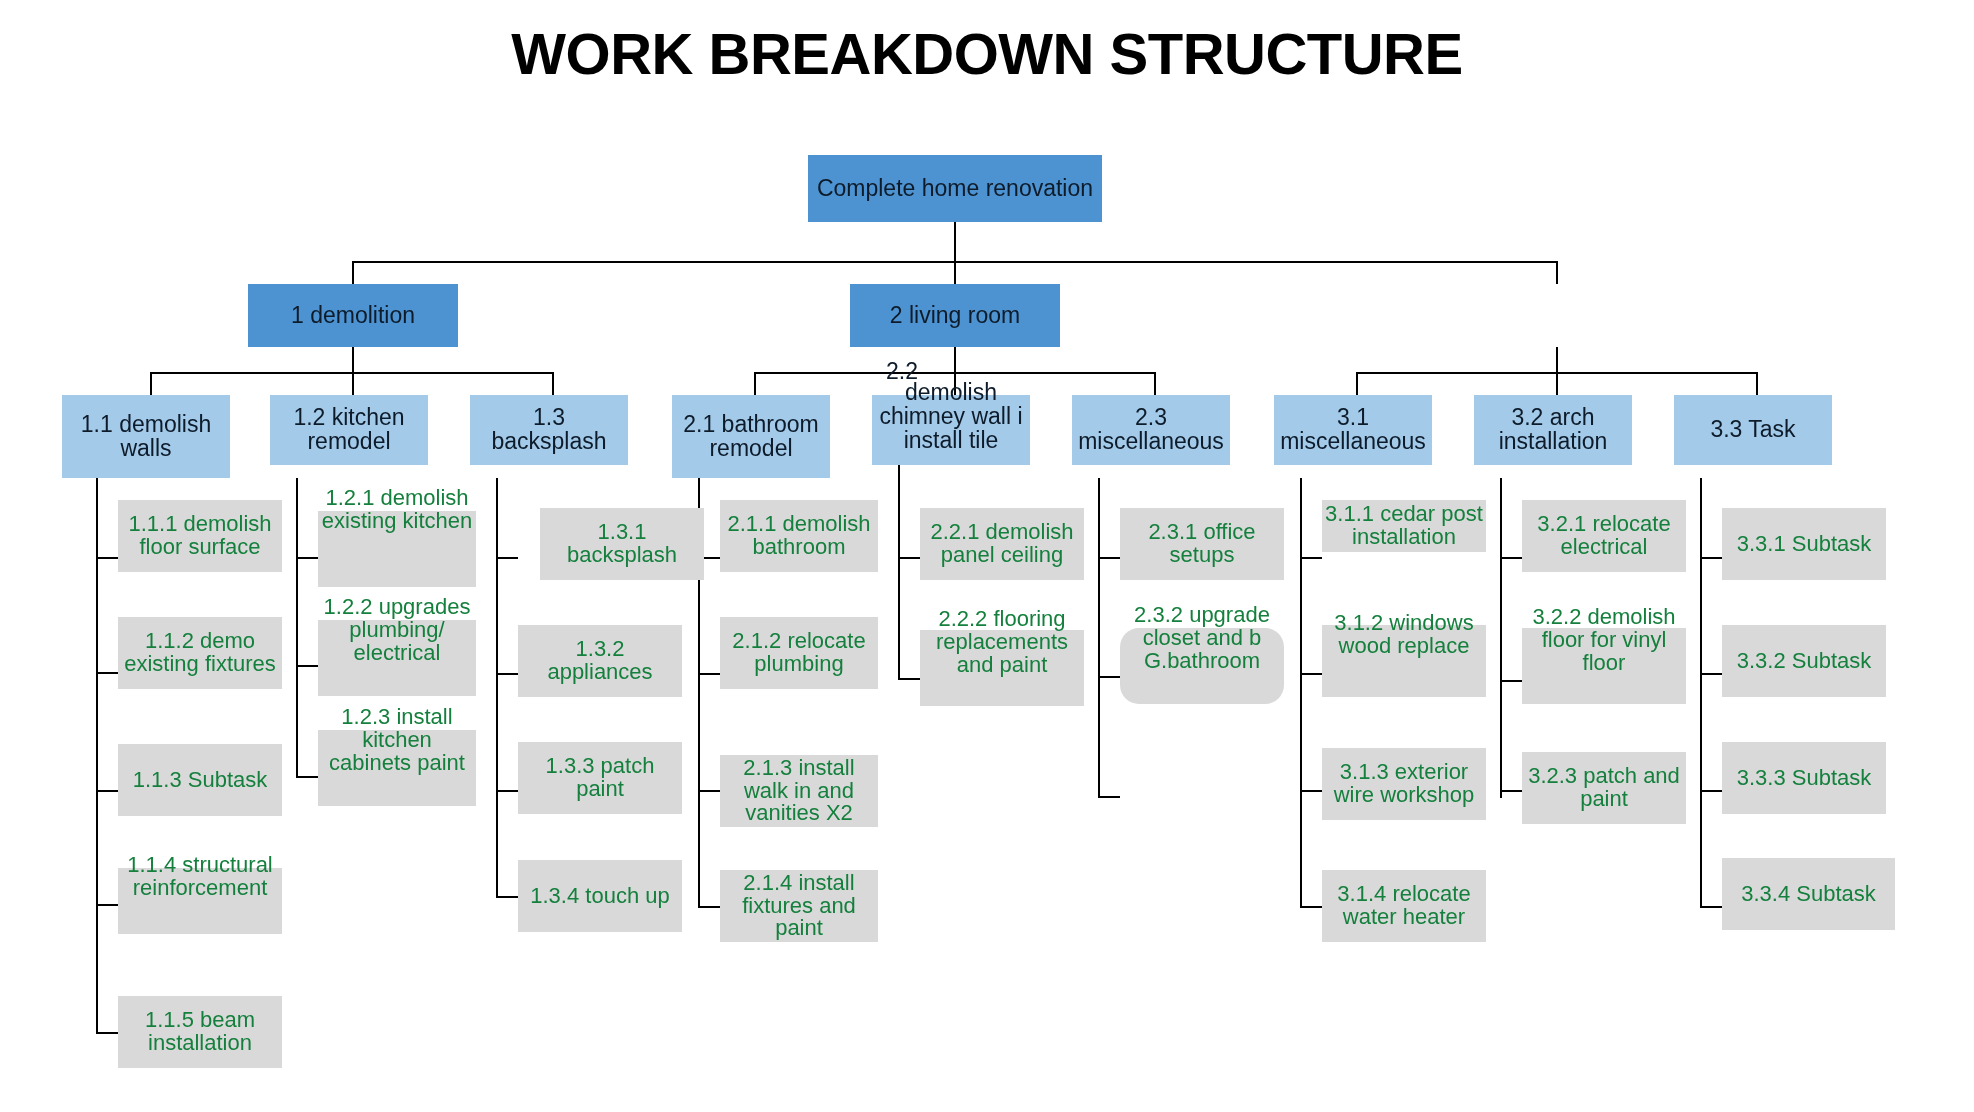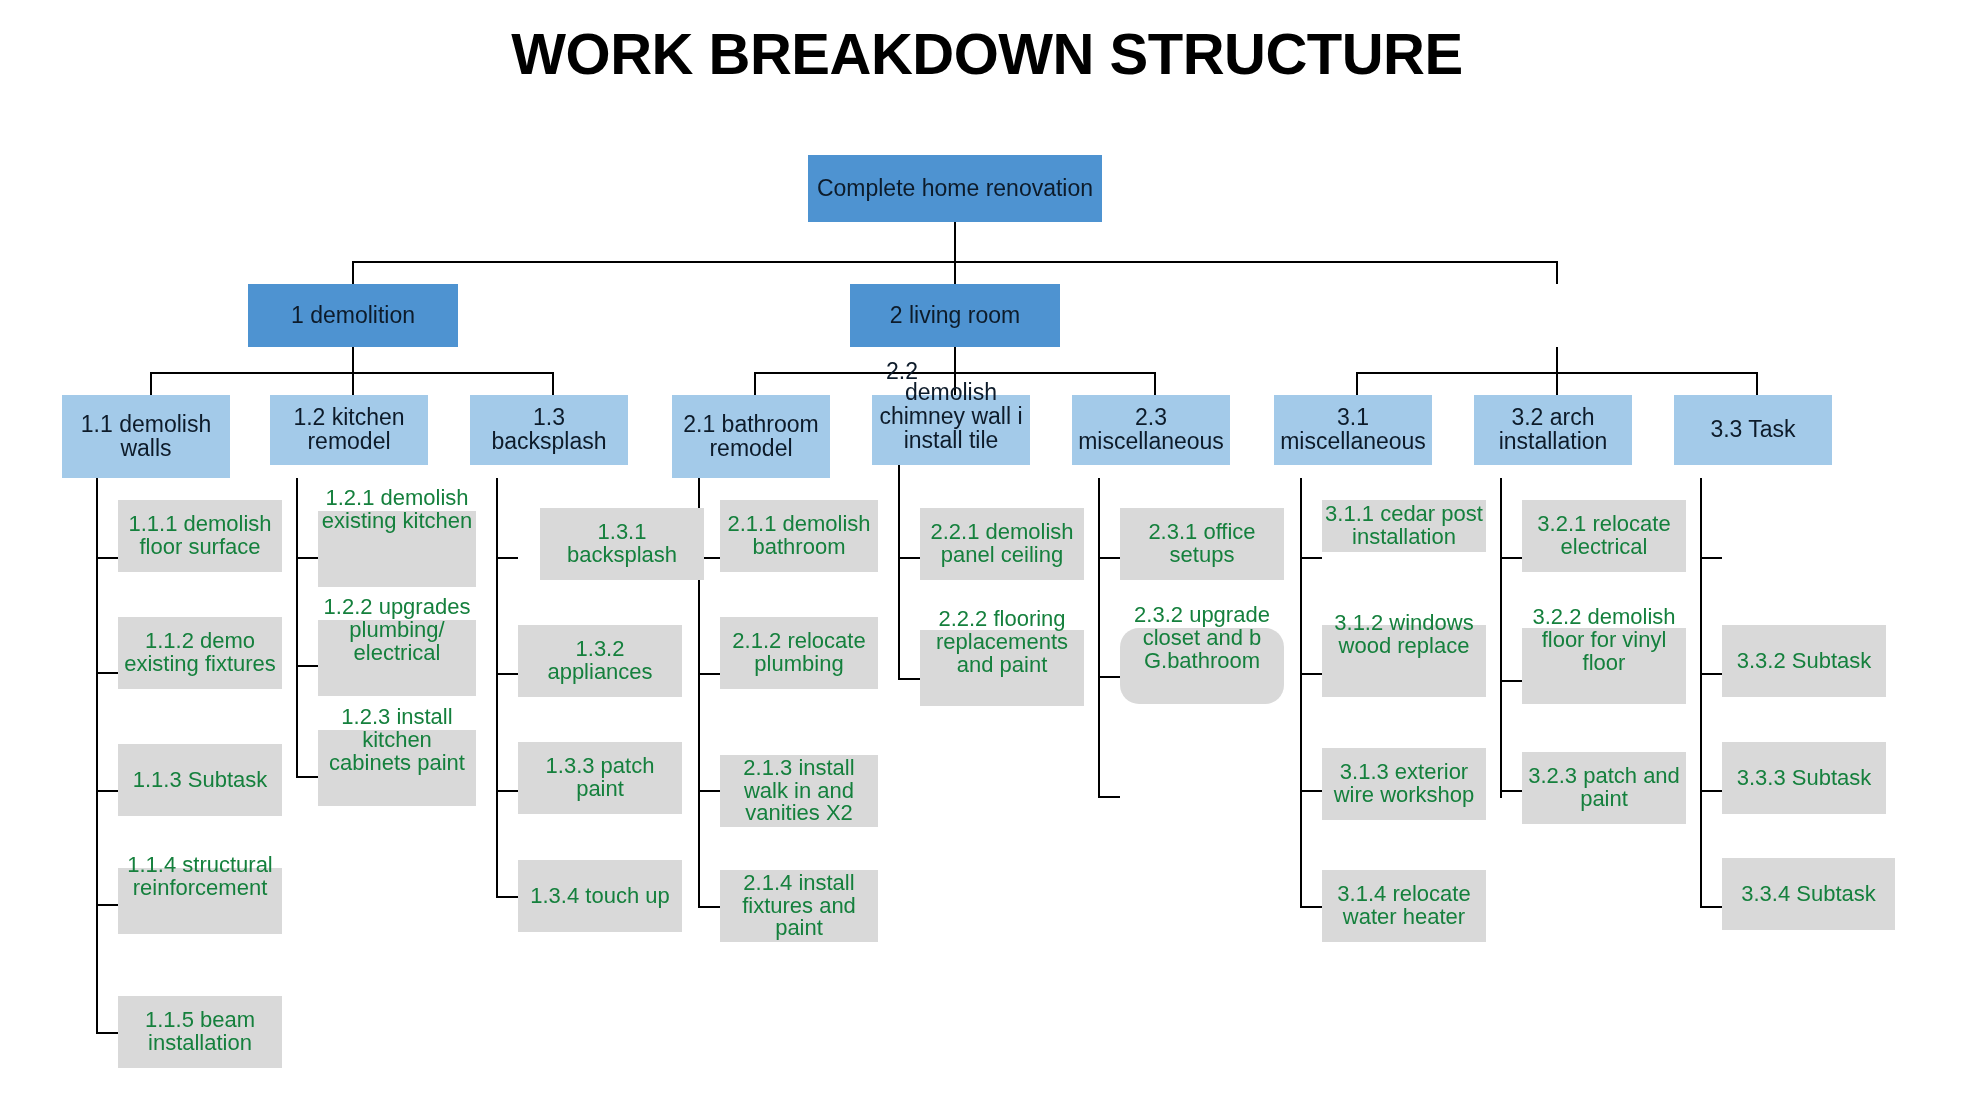--- a/index.html
+++ b/index.html
@@ -247,20 +247,23 @@
   <div class="node leaf" style="left:1522px;top:500px;width:164px;height:72px;">
     <span class="txt">3.2.1 relocate electrical</span>
   </div>
   <div class="node leaf" style="left:1522px;top:628px;width:164px;height:76px;">
     <span class="txt" style="position:absolute;left:0;top:-22px;width:164px;">3.2.2 demolish floor for vinyl floor</span>
   </div>
   <div class="node leaf" style="left:1522px;top:752px;width:164px;height:72px;">
     <span class="txt">3.2.3 patch and paint</span>
   </div>
 
+  <div class="node leaf" style="left:1722px;top:508px;width:164px;height:72px;">
+    <span class="txt">3.3.1 Subtask</span>
+  </div>
   <div class="node leaf" style="left:1722px;top:625px;width:164px;height:72px;">
     <span class="txt">3.3.2 Subtask</span>
   </div>
   <div class="node leaf" style="left:1722px;top:742px;width:164px;height:72px;">
     <span class="txt">3.3.3 Subtask</span>
   </div>
   <div class="node leaf" style="left:1722px;top:858px;width:173px;height:72px;">
     <span class="txt">3.3.4 Subtask</span>
   </div>
 

